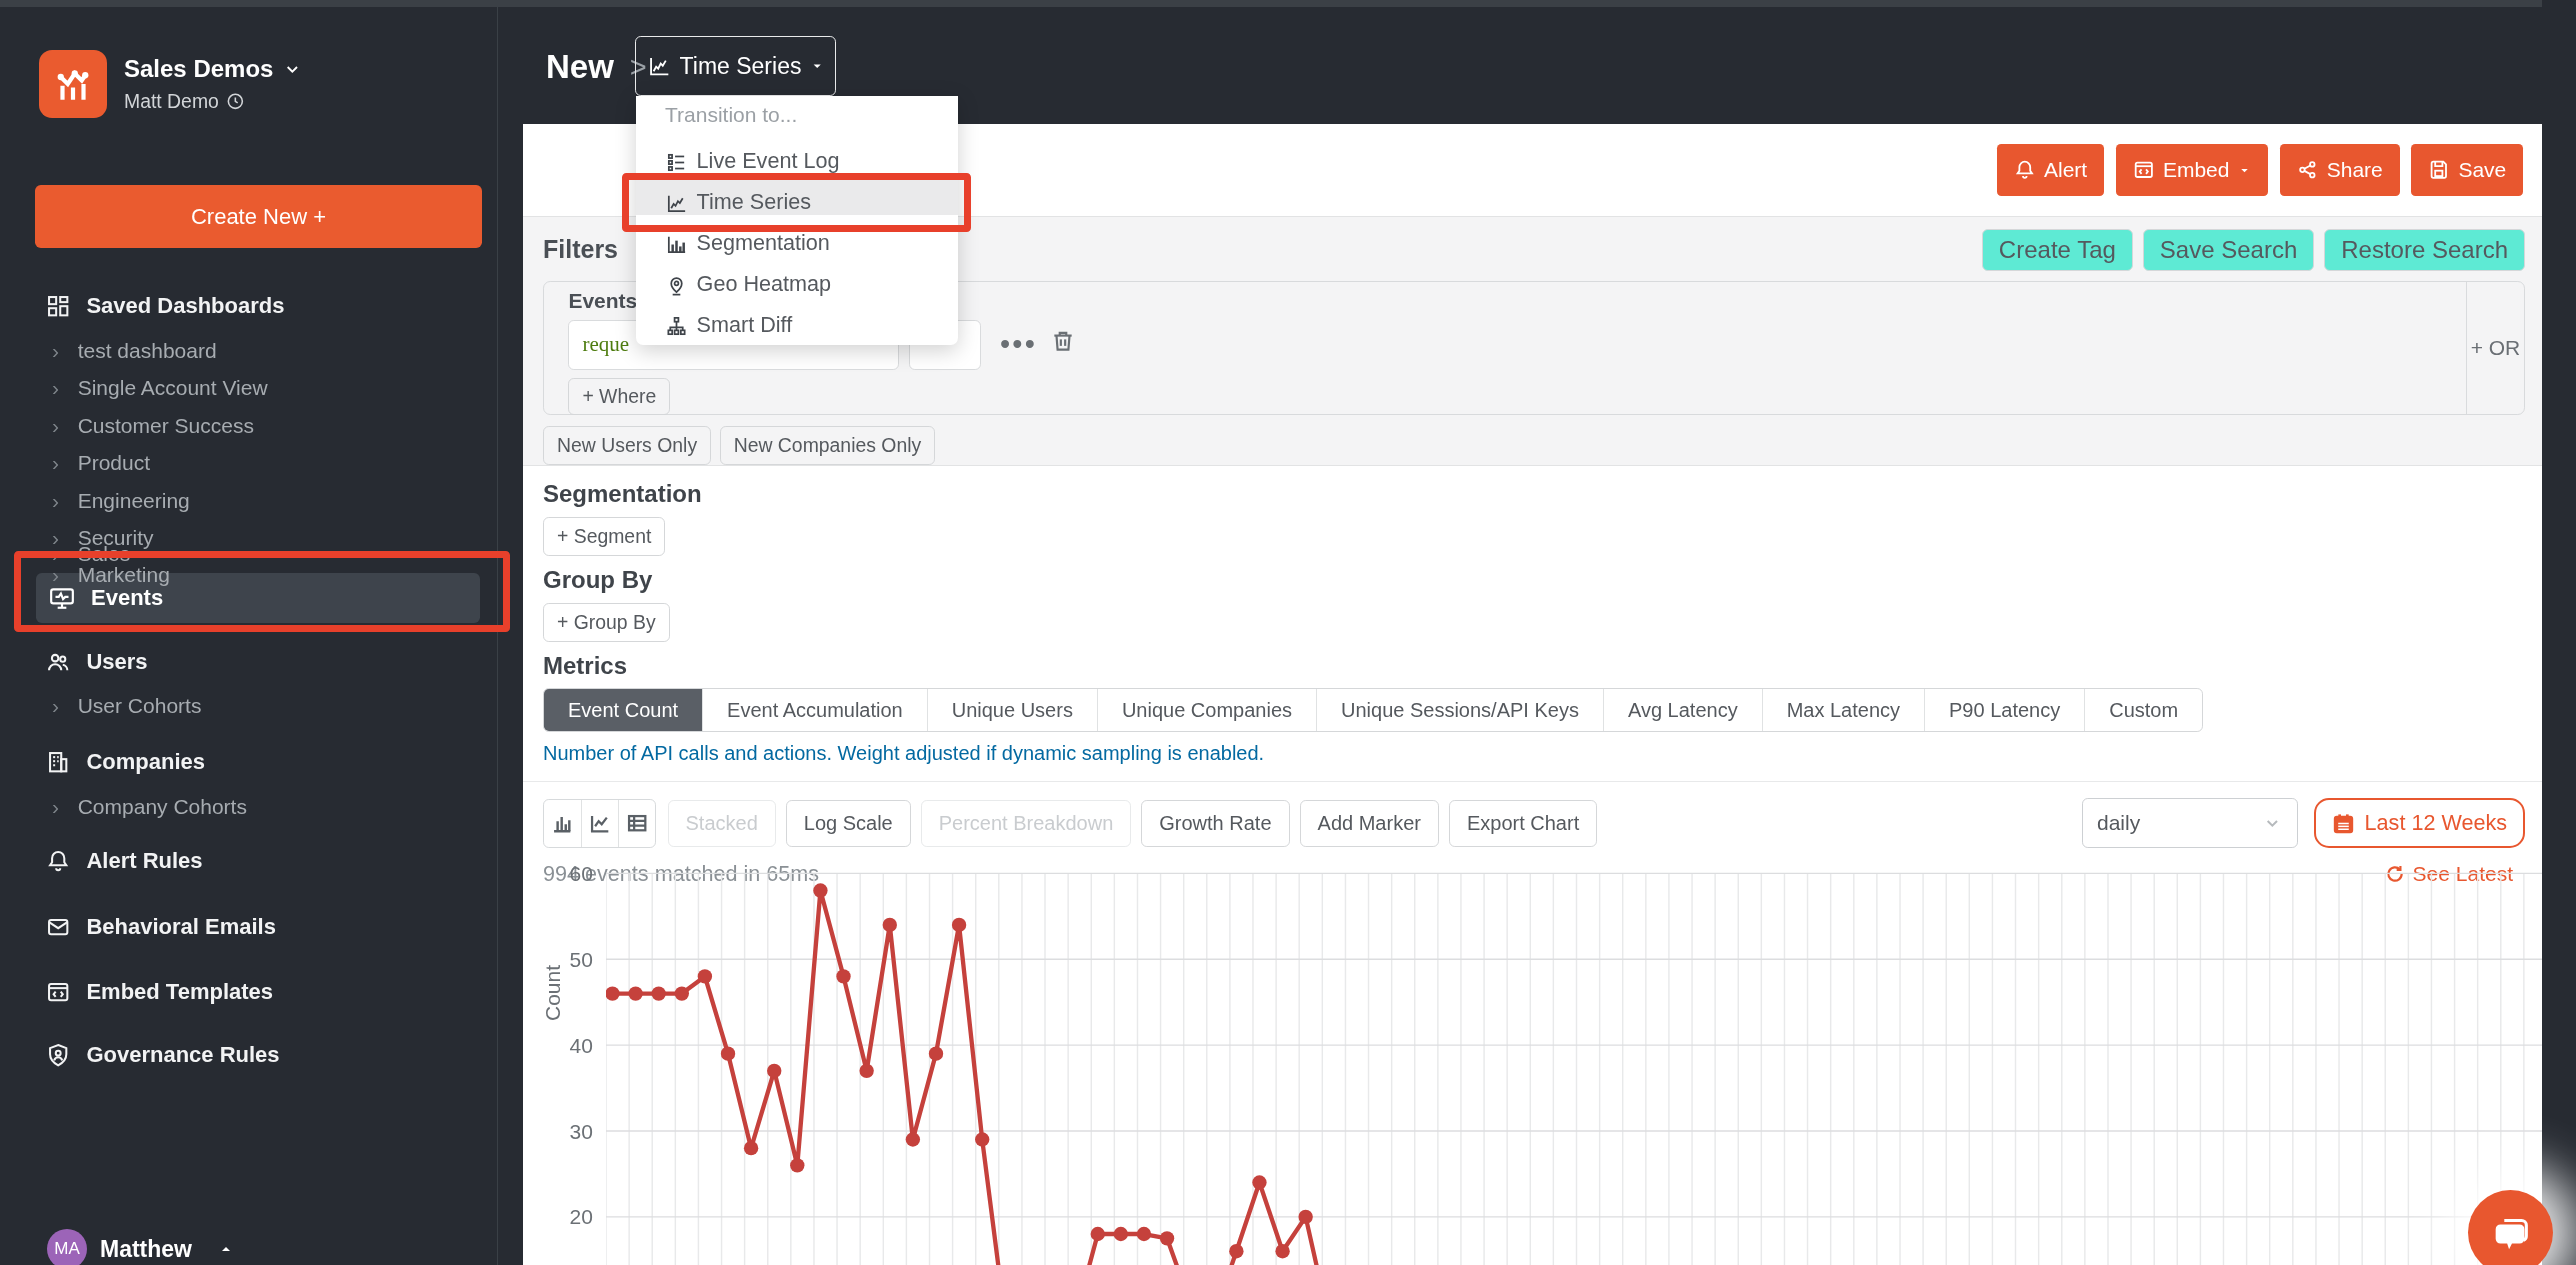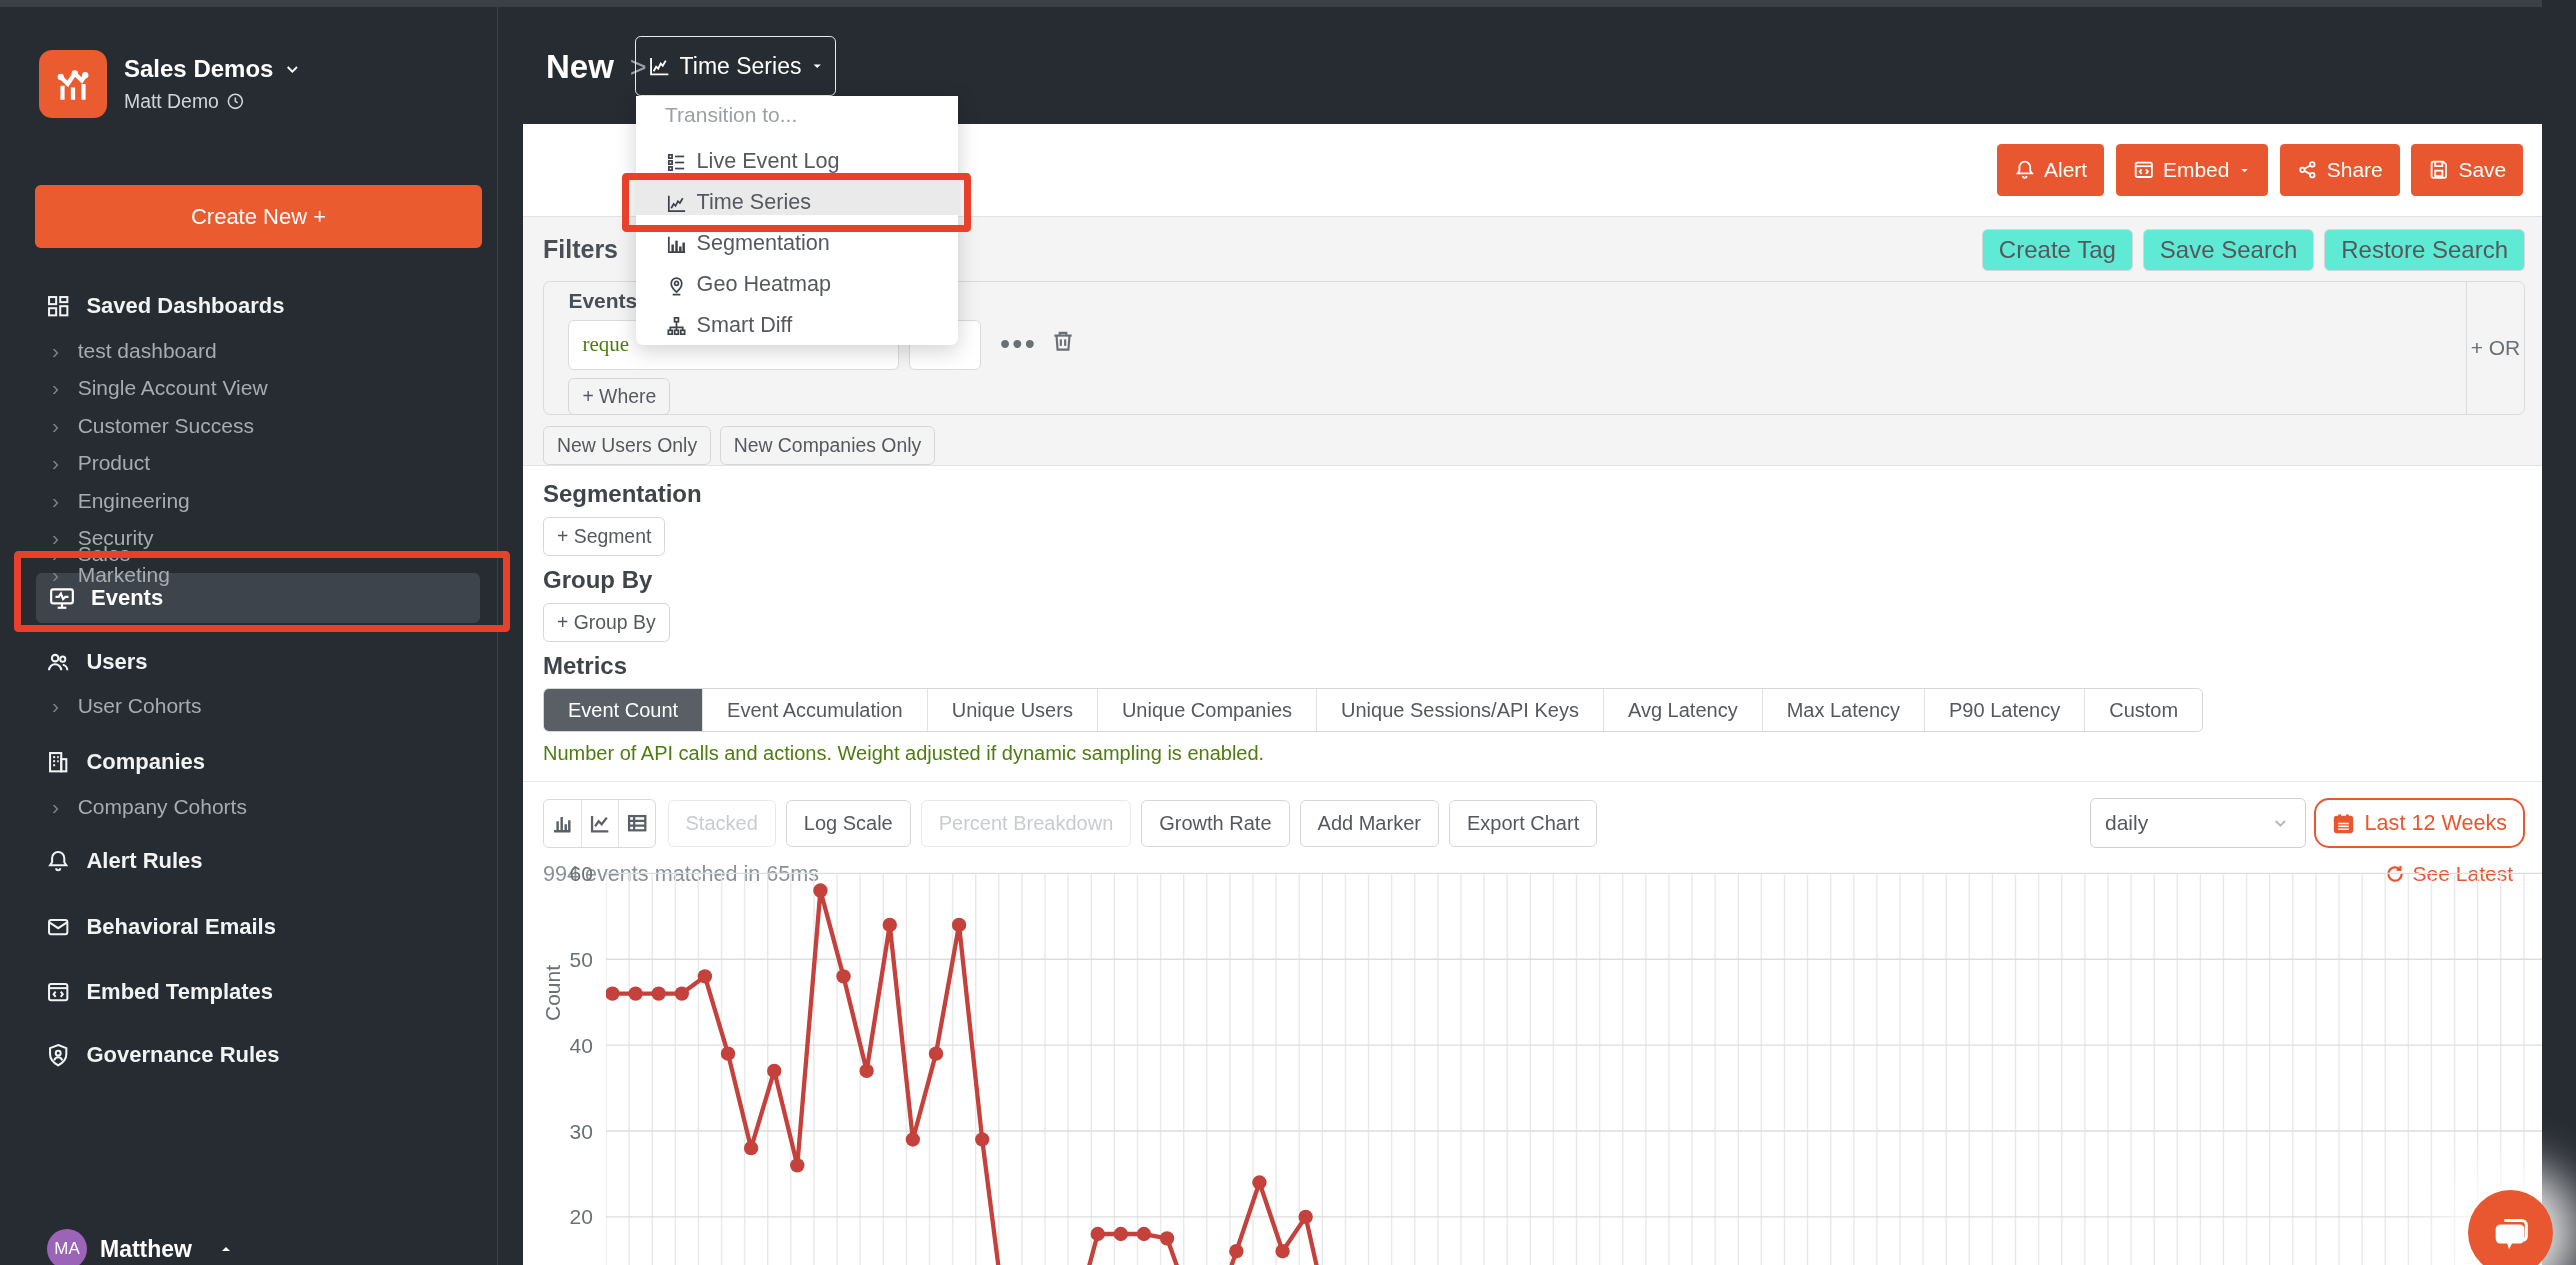--- a/index.html
+++ b/index.html
@@ -52,29 +52,29 @@
   .chips-row { margin-top:11.5px; display:flex; gap:8.6px; }
   .chip { height:39px; background:transparent; border:1.4px solid #d5d7d9; border-radius:5.8px; color:#55595e; font-size:19.4px; font-family:inherit; padding:0 13px; cursor:pointer; }
 
   #body-sections { padding:14.4px 17px 0 20px; }
   .sec-title { font-size:24px; font-weight:bold; color:#3f444a; }
   .add-btn { margin:8.6px 0 10px 0; height:39px; background:#fff; border:1.4px solid #d5d7d9; border-radius:5.8px; color:#55595e; font-size:19.4px; font-family:inherit; padding:0 13px; cursor:pointer; display:inline-block; }
   #metric-tabs { margin-top:8.6px; display:inline-flex; border:1.4px solid #d5d7d9; border-radius:5.8px; overflow:hidden; background:#fff; }
   .mtab { height:42px; display:flex; align-items:center; padding:0 24px; font-size:20px; color:#55595e; border-left:1.4px solid #e0e2e3; cursor:pointer; white-space:nowrap; }
   .mtab:first-child { border-left:none; }
   .mtab.sel { background:#5a5f66; color:#fff; }
-  .metrics-desc { margin-top:10px; font-size:20px; color:#4d7c0f; }
+  .metrics-desc { margin-top:10px; font-size:20px; color:#0369a1; }
 
   #chart-toolbar { margin-top:16px; border-top:1.4px solid #e8e9ea; padding:16px 0 0 20px; display:flex; align-items:center; }
   .icon-group { display:inline-flex; border:1.4px solid #d7dadc; border-radius:5.8px; overflow:hidden; background:#fff; margin-right:11.5px; }
   .ic-cell { width:37px; height:47px; display:flex; align-items:center; justify-content:center; color:#5a6066; border-left:1.4px solid #e0e2e3; cursor:pointer; }
   .ic-cell:first-child { border-left:none; }
   .tb-btn { height:47px; background:#fff; border:1.4px solid #d5d7d9; border-radius:5.8px; color:#55595e; font-size:20px; font-family:inherit; padding:0 17px; margin-right:10px; cursor:pointer; }
   .tb-btn.disabled { color:#c9cccf; border-color:#e8eaeb; cursor:default; }
-  .tb-right { margin-left:auto; display:flex; align-items:flex-end; gap:8px; padding-right:17px; }
+  .tb-right { margin-left:auto; display:flex; align-items:flex-end; gap:16px; padding-right:17px; }
   #interval-select { width:216px; height:50px; border:1.4px solid #cdd0d3; border-radius:5.8px; background:#fff; display:flex; align-items:center; justify-content:space-between; padding:0 14.4px; font-size:21px; color:#55595e; cursor:pointer; }
   #range-btn { height:50px; border:2.2px solid #e8572f; border-radius:15px; background:#fff; color:#e8572f; font-size:21.6px; font-family:inherit; display:flex; align-items:center; gap:10px; padding:0 16px; cursor:pointer; }
 
   #status-row { margin-top:13px; padding:0 29px 0 20px; display:flex; justify-content:space-between; align-items:center; }
   #events-matched { font-size:21.6px; color:#8a9095; }
   #see-latest { font-size:21px; color:#e8572f; display:flex; align-items:center; gap:7.2px; background:none; border:none; font-family:inherit; cursor:pointer; }
 
   
   #chart-svg { position:absolute; left:606px; top:859px; width:1941px; height:406px; }
   #y-labels { position:absolute; left:532px; top:859px; width:68px; height:406px; }

